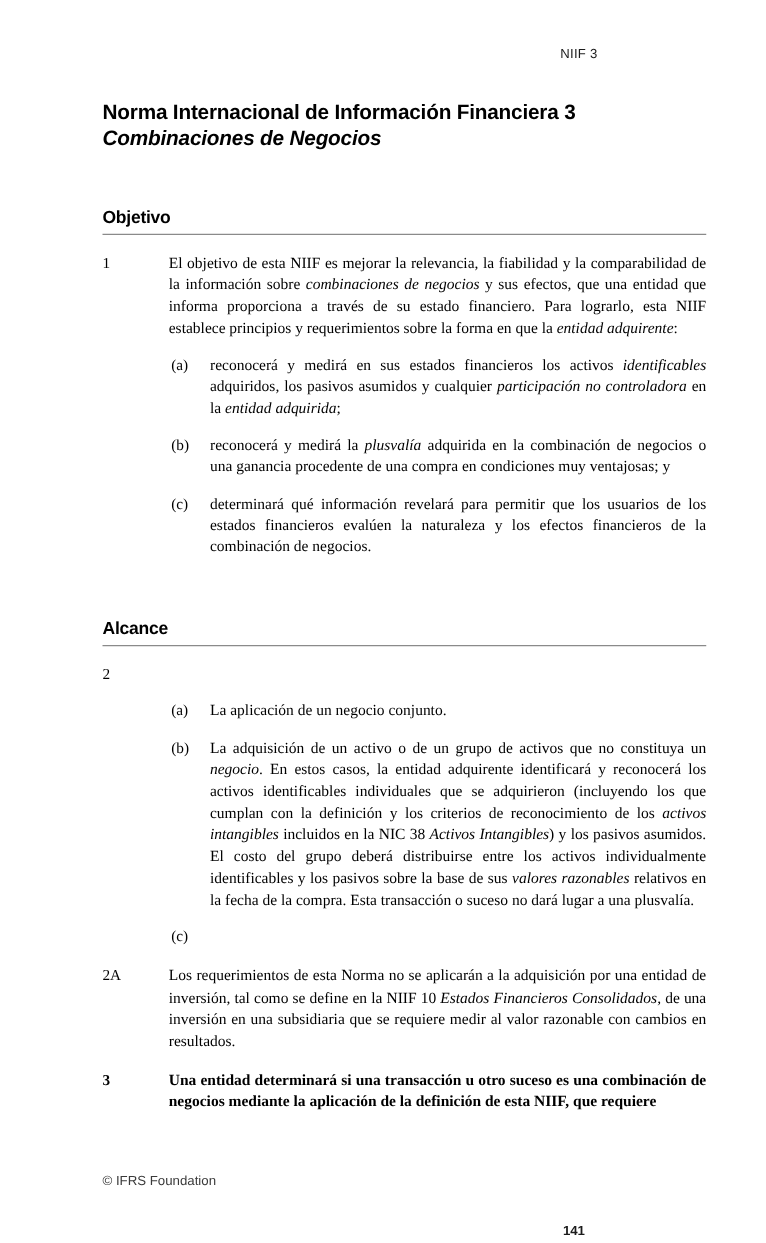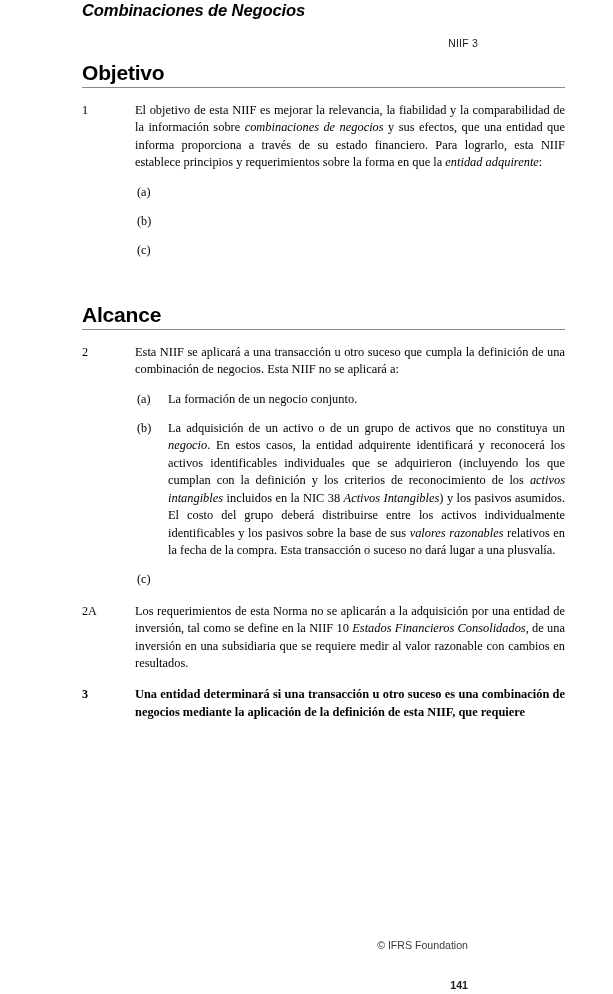--- a/index.html
+++ b/index.html
@@ -61,21 +61,21 @@
     font-size: 16.6px;
     line-height: 21px;
     letter-spacing: -0.15px;
     color: #000;
   }
 
   
   .section-heading {
     font-family: "Liberation Sans", "DejaVu Sans", sans-serif;
     font-weight: bold;
-    font-size: 21px;
+    font-size: 14px;
     line-height: 20px;
     letter-spacing: -0.2px;
     color: #000;
     padding-bottom: 4px;
     border-bottom: 1.6px solid #8a8a8a;
   }
   .sec-objetivo { margin-top: 42px; }
   .sec-alcance  { margin-top: 45px; }
   .sec-identificacion { margin-top: 45px; }
 
@@ -130,71 +130,74 @@
   .footer {
     position: absolute;
     left: 82px;
     right: 48px;
     top: 939px;
     font-family: "Liberation Sans", "DejaVu Sans", sans-serif;
     font-size: 10.6px;
     color: #3a3a3a;
   }
   .footer-center {
-    text-align: right;
+    text-align: left;
   }
   .footer-page {
     position: absolute;
     right: 0;
     top: 0;
     font-weight: bold;
     color: #1b1b1b;
     margin-top: 40px;
   }
 </style>
 </head>
 <body>
 
 <div class="page">
 
   <div class="running-head">NIIF 3</div>
 
   <div class="content">
 
+    <div class="doc-title">Norma Internacional de Información Financiera 3</div>
     <div class="doc-subtitle">Combinaciones de Negocios</div>
 
     <div class="section-heading sec-objetivo">Objetivo</div>
 
     <div class="para">
       <div class="para-num">1</div>
       <div class="para-body">El objetivo de esta NIIF es mejorar la relevancia, la fiabilidad y la comparabilidad de la información sobre <em class="it">combinaciones de negocios</em> y sus efectos, que una entidad que informa proporciona a través de su estado financiero. Para lograrlo, esta NIIF establece principios y requerimientos sobre la forma en que la <em class="it">entidad adquirente</em>:</div>
     </div>
 
     <div class="subitem">
       <div class="subitem-marker">(a)</div>
+      <div class="subitem-body">reconocerá y medirá en sus estados financieros los activos <em class="it">identificables</em> adquiridos, los pasivos asumidos y cualquier <em class="it">participación no controladora</em> en la <em class="it">entidad adquirida</em>;</div>
     </div>
 
     <div class="subitem">
       <div class="subitem-marker">(b)</div>
+      <div class="subitem-body">reconocerá y medirá la <em class="it">plusvalía</em> adquirida en la combinación de negocios o una ganancia procedente de una compra en condiciones muy ventajosas; y</div>
     </div>
 
     <div class="subitem">
       <div class="subitem-marker">(c)</div>
+      <div class="subitem-body">determinará qué información revelará para permitir que los usuarios de los estados financieros evalúen la naturaleza y los efectos financieros de la combinación de negocios.</div>
     </div>
 
     <div class="section-heading sec-alcance">Alcance</div>
 
     <div class="para">
       <div class="para-num">2</div>
-      <div class="para-body">Esta NIIF se aplicará a una transacción u otro suceso que cumpla la definición de una combinación de negocios. Esta NIIF no se aplicará a:</div>
     </div>
 
     <div class="subitem">
       <div class="subitem-marker">(a)</div>
-      <div class="subitem-body">La formación de un negocio conjunto.</div>
+      <div class="subitem-body">La aplicación de un negocio conjunto.</div>
     </div>
 
     <div class="subitem">
       <div class="subitem-marker">(b)</div>
       <div class="subitem-body">La adquisición de un activo o de un grupo de activos que no constituya un <em class="it">negocio</em>. En estos casos, la entidad adquirente identificará y reconocerá los activos identificables individuales que se adquirieron (incluyendo los que cumplan con la definición y los criterios de reconocimiento de los <em class="it">activos intangibles</em> incluidos en la NIC 38 <em class="it">Activos Intangibles</em>) y los pasivos asumidos. El costo del grupo deberá distribuirse entre los activos individualmente identificables y los pasivos sobre la base de sus <em class="it">valores razonables</em> relativos en la fecha de la compra. Esta transacción o suceso no dará lugar a una plusvalía.</div>
     </div>
 
     <div class="subitem">
       <div class="subitem-marker">(c)</div>
     </div>

